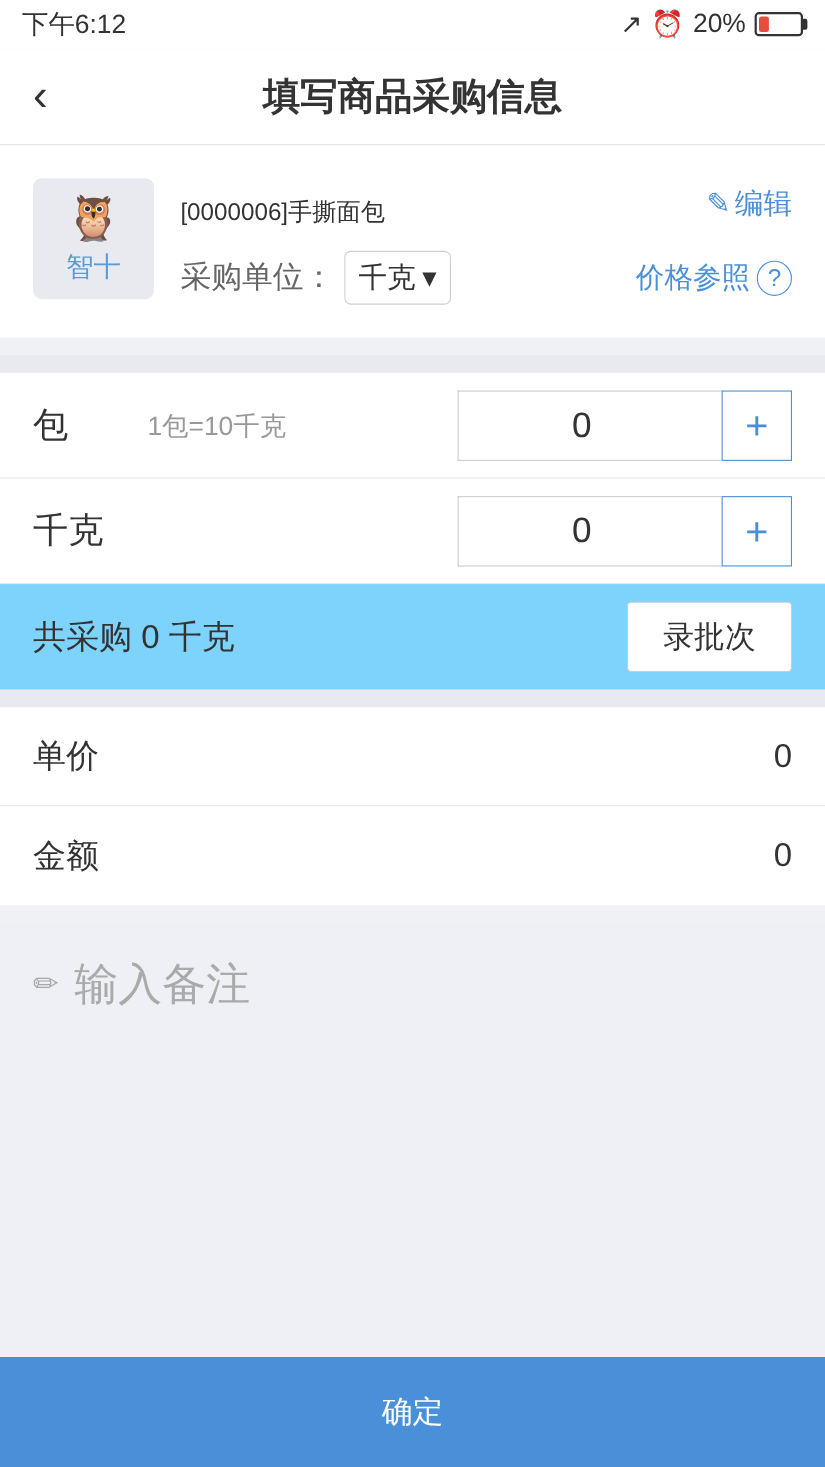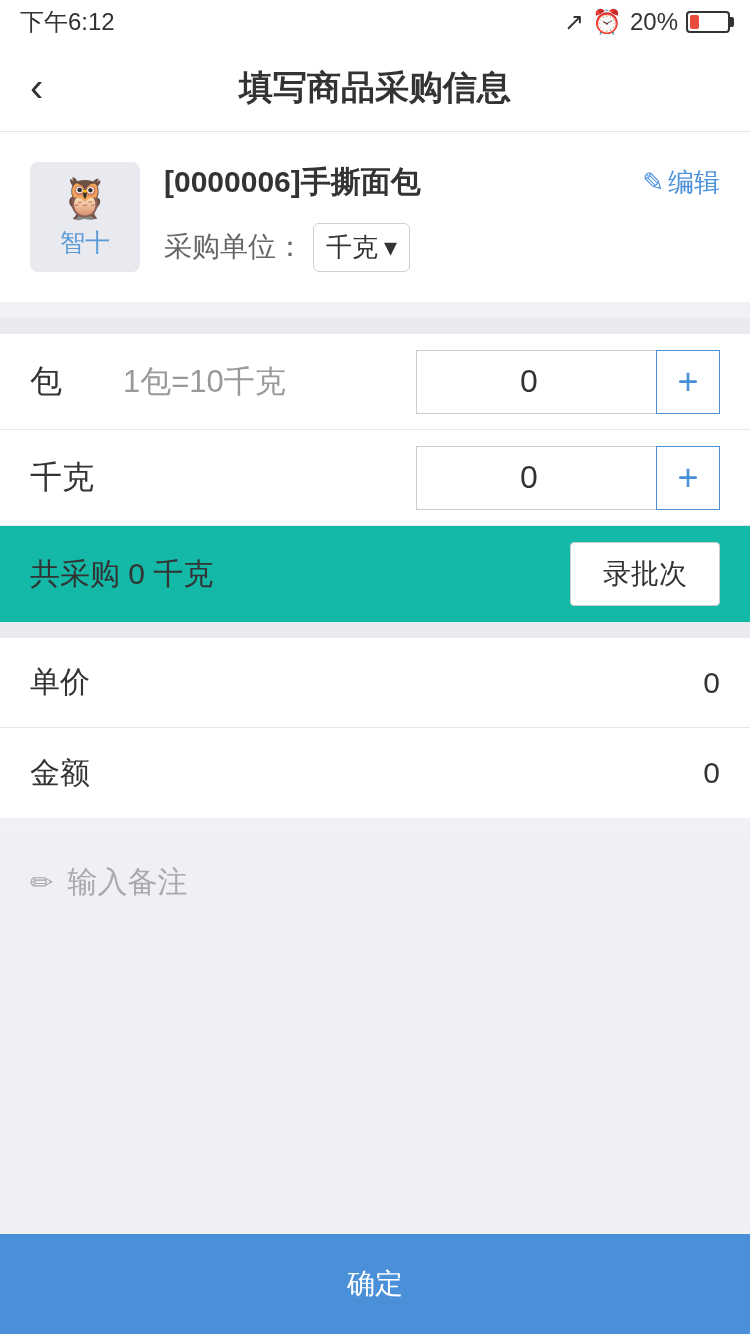--- a/index.html
+++ b/index.html
@@ -95,23 +95,24 @@
       margin-top: 4px;
     }
     .product-info { flex: 1; }
     .product-name-row {
       display: flex;
       justify-content: space-between;
       align-items: center;
       margin-bottom: 20px;
     }
     .product-name {
-      font-size: 30px;
-      font-weight: 700;
-      color: #333;
+      font-size: 22px;
+      font-weight: 400;
+      color: #333;
+      margin-top: 16px;
     }
     .edit-link {
       color: #4a90d9;
       font-size: 26px;
       display: flex;
       align-items: center;
       gap: 4px;
     }
     .unit-row {
       display: flex;
@@ -153,23 +154,23 @@
       padding: 0 30px;
       height: 96px;
       border-bottom: 1px solid #e8e8e8;
     }
     .input-row-label {
       min-width: 80px;
       font-size: 32px;
       color: #333;
     }
     .input-row-sublabel {
-      font-size: 31px;
+      font-size: 24px;
       color: #999;
-      margin-left: 13px;
+      margin-left: 24px;
     }
     .input-row-control {
       flex: 1;
       display: flex;
       align-items: center;
       justify-content: flex-end;
       gap: 0;
     }
     .number-input {
       width: 240px;
@@ -195,21 +196,21 @@
       cursor: pointer;
     }
 
     
     .summary-row {
       display: flex;
       align-items: center;
       justify-content: space-between;
       padding: 0 30px;
       height: 96px;
-      background: #14b8a6;
+      background: #7dd3fc;
     }
     .summary-text {
       font-size: 30px;
       color: #333;
     }
     .record-btn {
       border: 1.5px solid #ccc;
       background: #fff;
       color: #333;
       font-size: 28px;
@@ -238,21 +239,21 @@
     
     .remark-section {
       background: #eef0f5;
       padding: 28px 30px;
       display: flex;
       align-items: center;
       gap: 14px;
       margin-top: 16px;
     }
     .remark-placeholder {
-      font-size: 30px;
+      font-size: 40px;
       color: #aaa;
     }
 
     
     .content-area {
       min-height: 260px;
       background: #eef0f5;
     }
 
     
@@ -309,20 +310,24 @@
       </span>
     </div>
     <div class="unit-row">
       <div>
         <span class="unit-label">采购单位：</span>
         <span class="unit-select-wrapper">
           <span>千克</span>
           <span>▾</span>
         </span>
       </div>
+      <div class="price-ref">
+        <span>价格参照</span>
+        <span style="width:32px;height:32px;border:1.5px solid #4a90d9;border-radius:50%;display:inline-flex;align-items:center;justify-content:center;font-size:22px;">?</span>
+      </div>
     </div>
   </div>
 </div>
 
 <div class="section-divider"></div>
 
 <div class="input-section">
 
   <div class="input-row">
     <span class="input-row-label">包</span>

